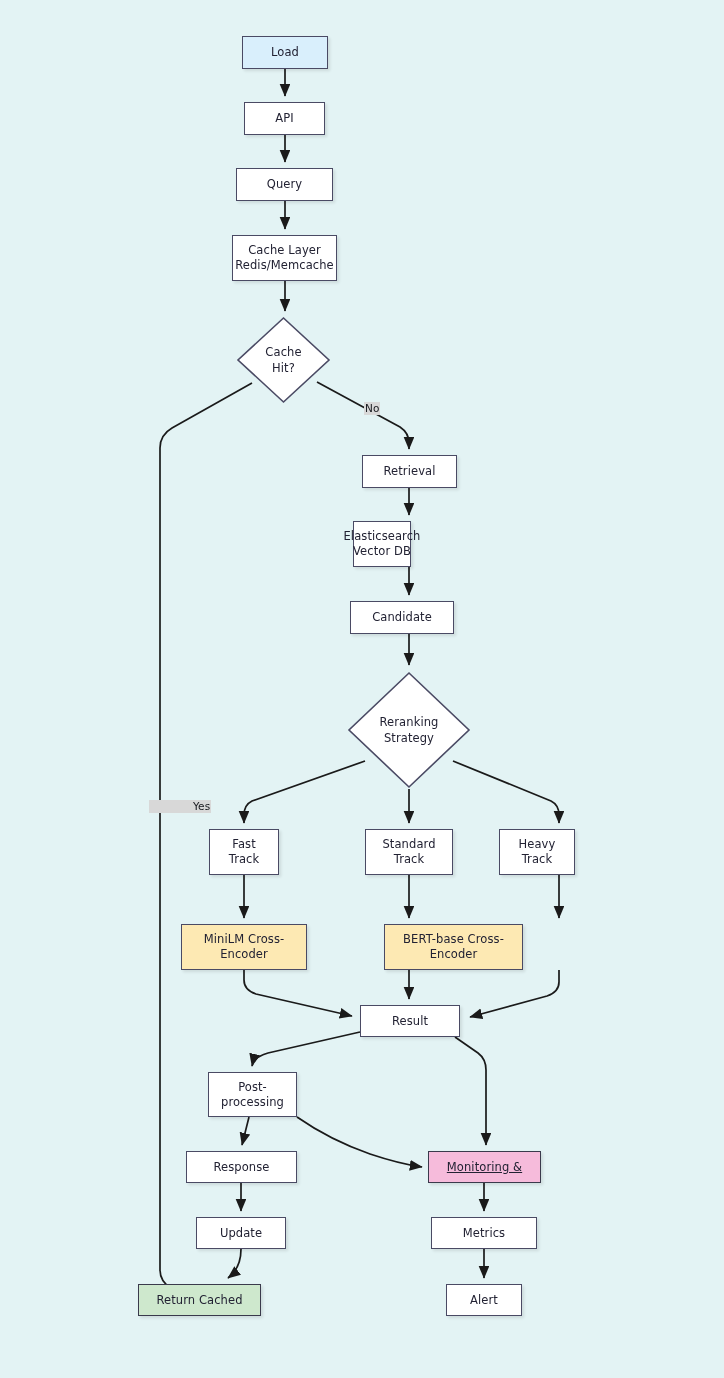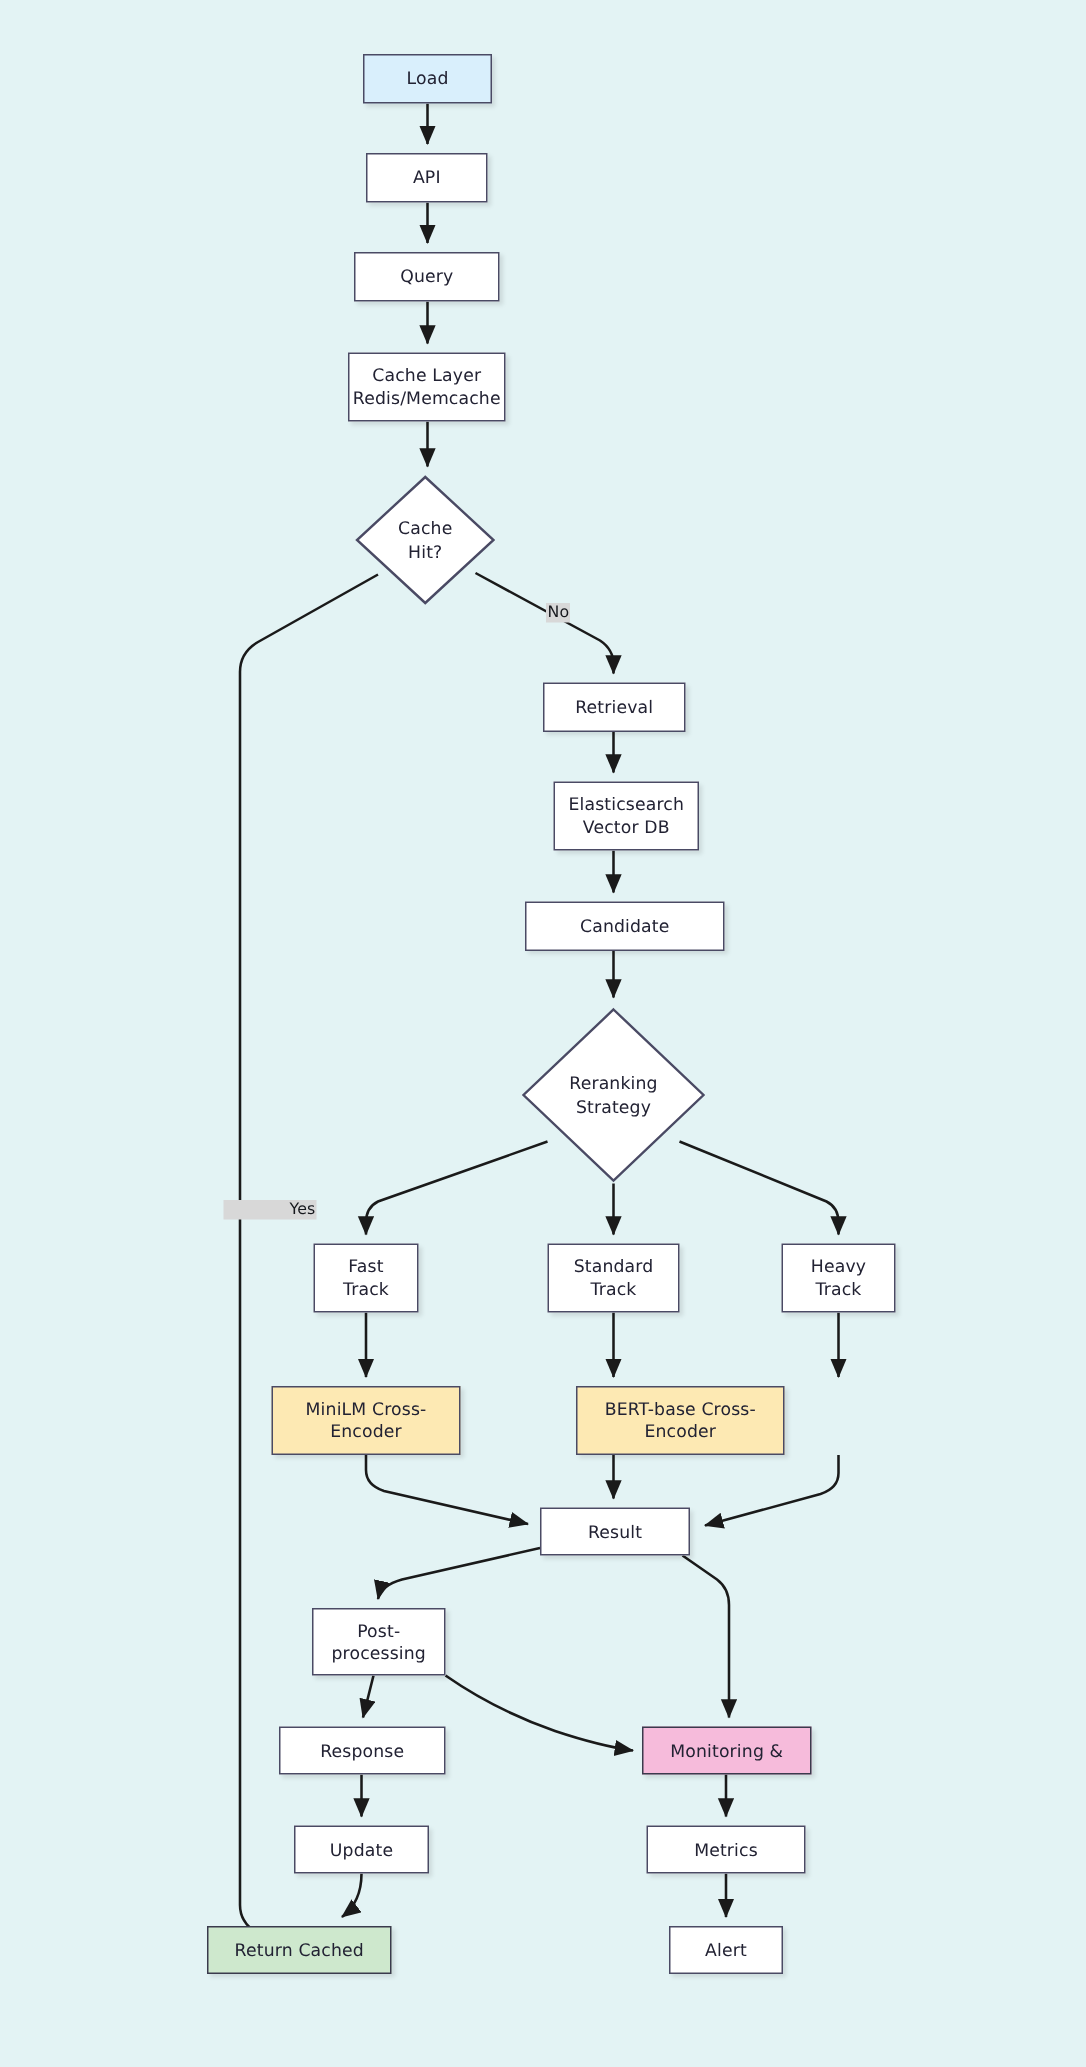--- a/index.html
+++ b/index.html
@@ -176,26 +176,26 @@
 
   <div class="node" style="left:232px; top:235px; width:105px; height:46px;">
     <span>Cache Layer
 Redis/Memcache</span>
   </div>
 
   <div class="node" style="left:362px; top:455px; width:95px; height:33px;">
     <span>Retrieval</span>
   </div>
 
-  <div class="node" style="left:369px; top:521px; width:97px; height:46px;">
+  <div class="node" style="left:353px; top:521px; width:58px; height:46px;">
     <span>Elasticsearch
 Vector DB</span>
   </div>
 
-  <div class="node" style="left:350px; top:601px; width:133px; height:33px;">
+  <div class="node" style="left:350px; top:601px; width:104px; height:33px;">
     <span>Candidate</span>
   </div>
 
   <div class="node diamond" style="left:347px; top:671px; width:124px; height:118px;">
     <svg class="dshape" viewBox="0 0 124 118">
       <polygon points="62,2 122,59 62,116 2,59" fill="#ffffff" stroke="#4a4a64" stroke-width="1.6"></polygon>
     </svg>
     <span class="dlabel">Reranking
 Strategy</span>
   </div>
@@ -203,21 +203,21 @@
   <div class="node" style="left:209px; top:829px; width:70px; height:46px;">
     <span>Fast
 Track</span>
   </div>
 
   <div class="node" style="left:365px; top:829px; width:88px; height:46px;">
     <span>Standard
 Track</span>
   </div>
 
-  <div class="node" style="left:521px; top:829px; width:76px; height:46px;align-items:center;">
+  <div class="node" style="left:499px; top:829px; width:76px; height:46px;align-items:center;">
     <span>Heavy
 Track</span>
   </div>
 
   <div class="node" style="left:181px; top:924px; width:126px; height:46px; background:#fde9b3;">
     <span>MiniLM Cross-
 Encoder</span>
   </div>
 
   <div class="node" style="left:340px; top:924px; width:139px; height:46px; background:#fde9b3;margin-left:44px;">
@@ -232,21 +232,21 @@
 
   <div class="node" style="left:208px; top:1072px; width:89px; height:45px;">
     <span>Post-
 processing</span>
   </div>
 
   <div class="node" style="left:186px; top:1151px; width:111px; height:32px;">
     <span>Response</span>
   </div>
 
-  <div class="node" style="left:428px; top:1151px; width:113px; height:32px; background:#f6bbdb; border-color:#3a3a4c;">
+  <div class="node" style="left:428px; top:1151px; width:113px; height:32px; background:#f6bbdb; border-color:#3a3a4c;text-decoration:underline;">
     <span>Monitoring &amp;</span>
   </div>
 
   <div class="node" style="left:196px; top:1217px; width:90px; height:32px;">
     <span>Update</span>
   </div>
 
   <div class="node" style="left:431px; top:1217px; width:106px; height:32px;">
     <span>Metrics</span>
   </div>

